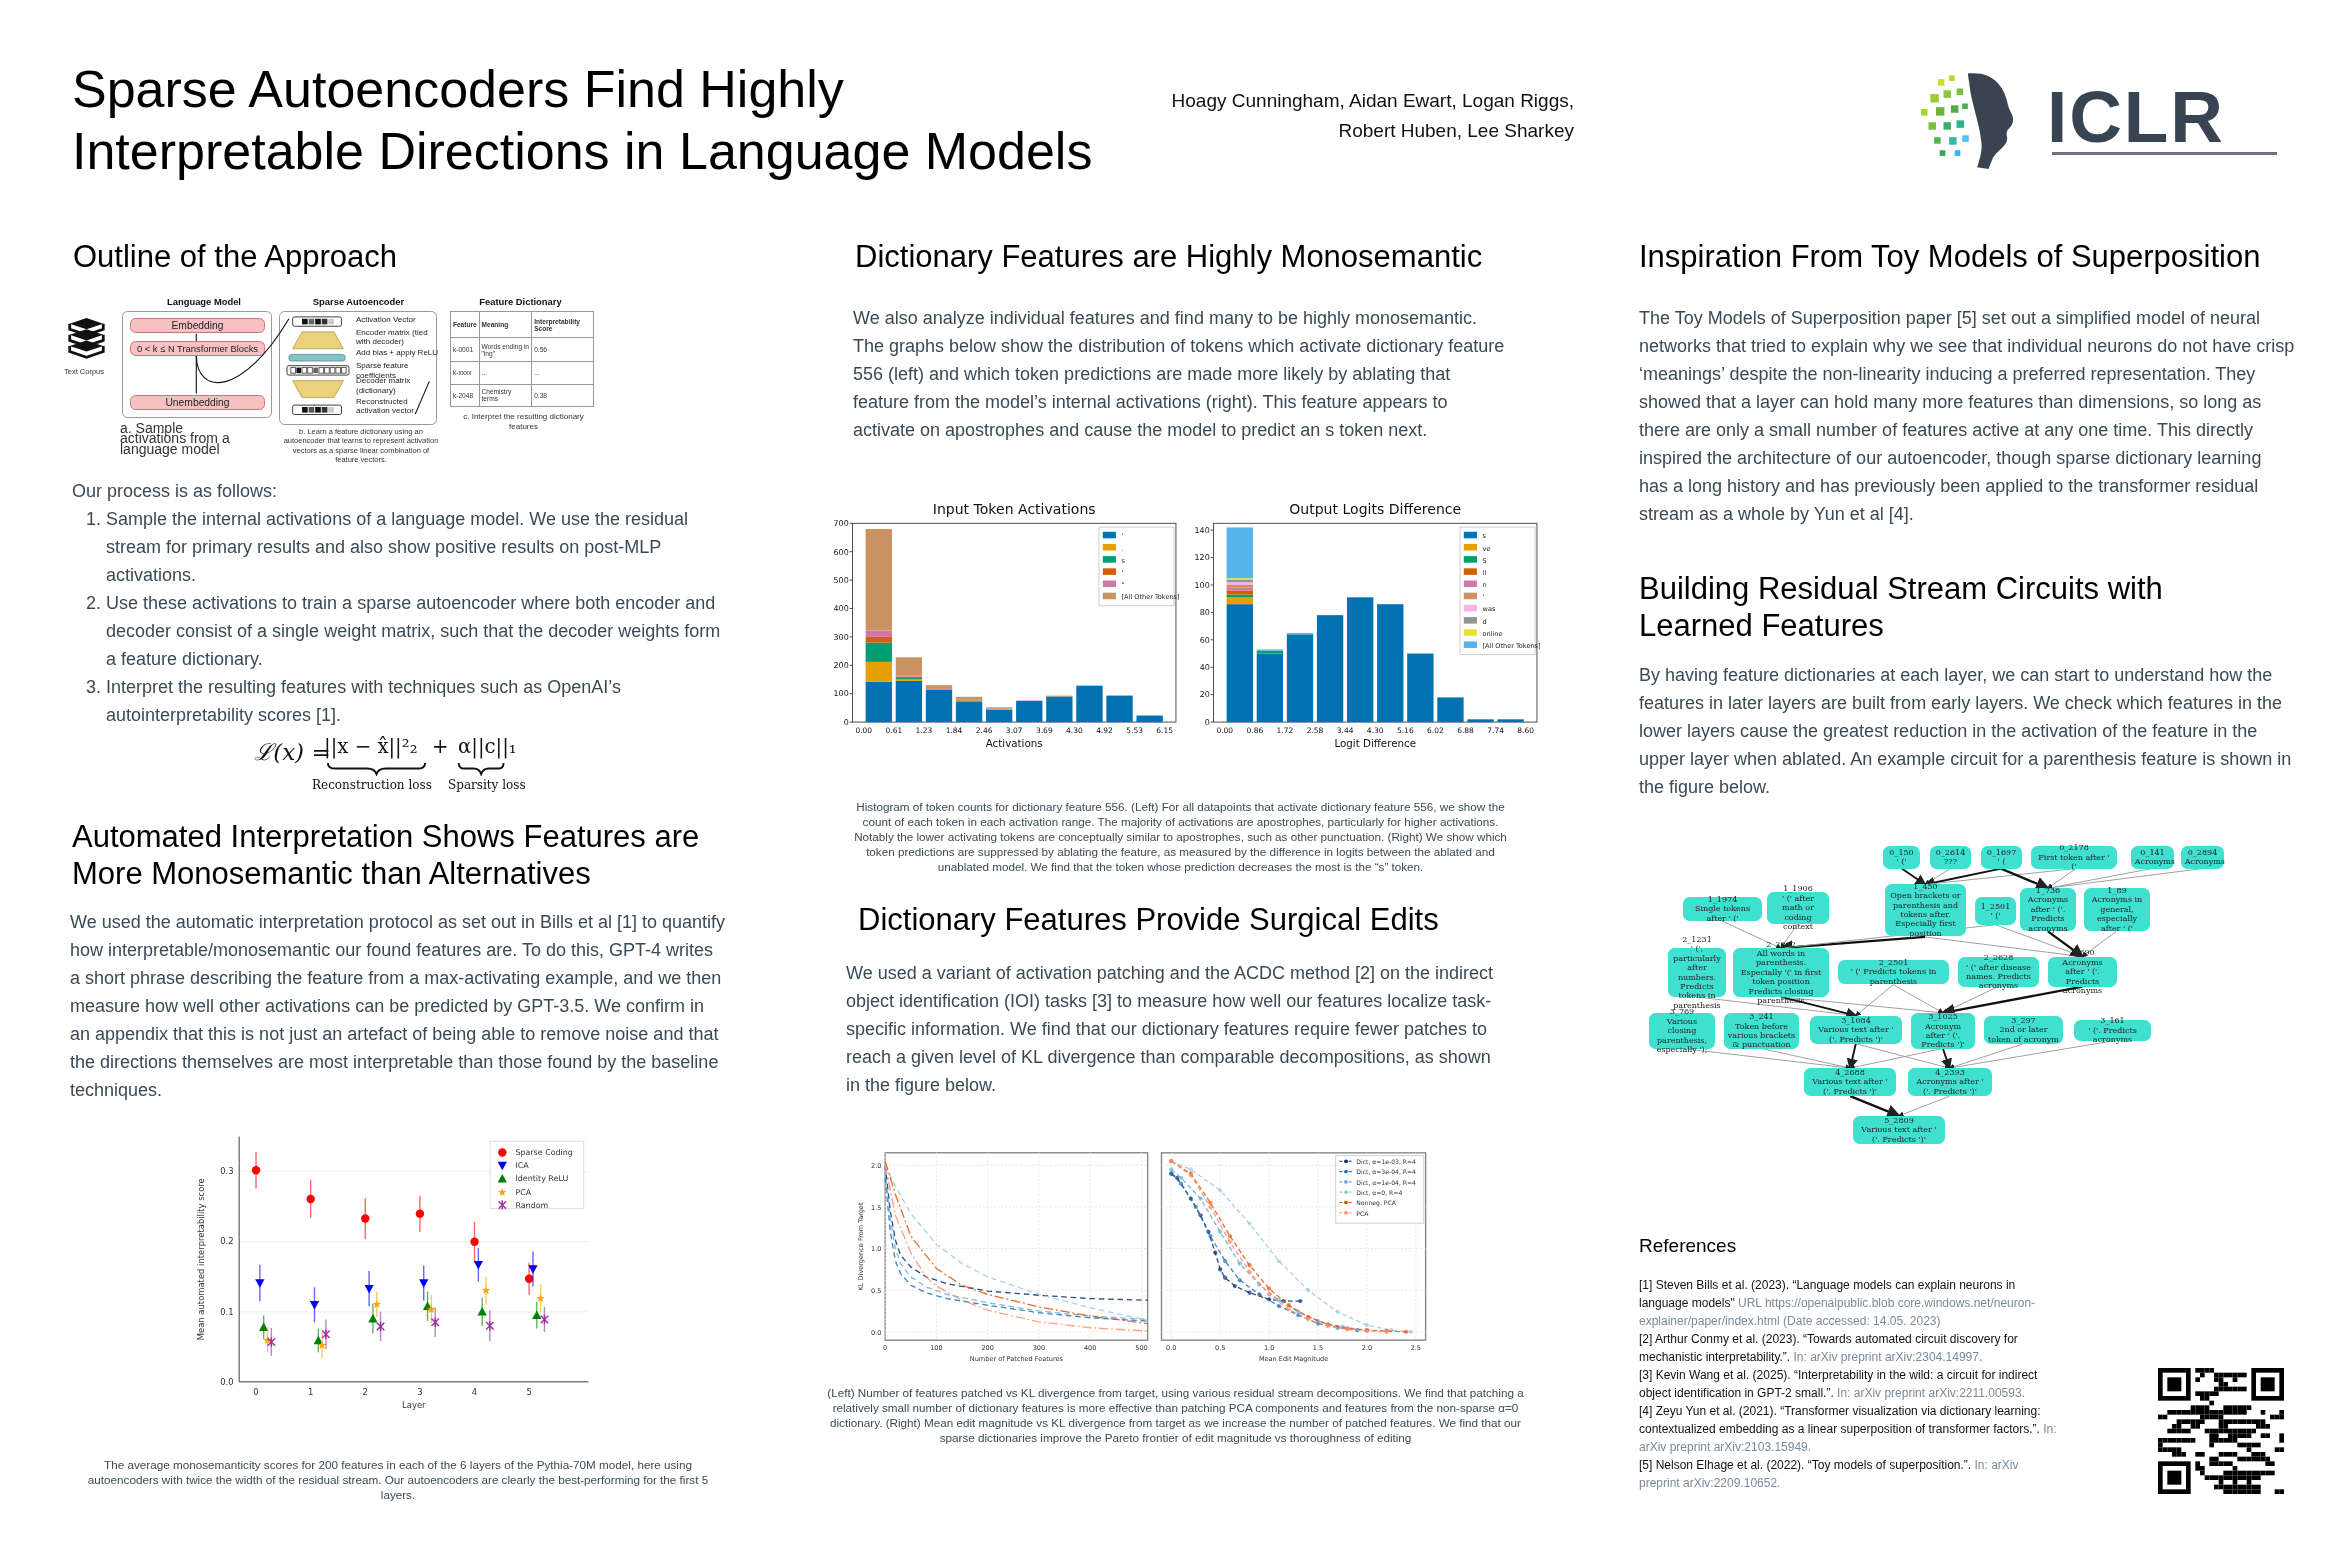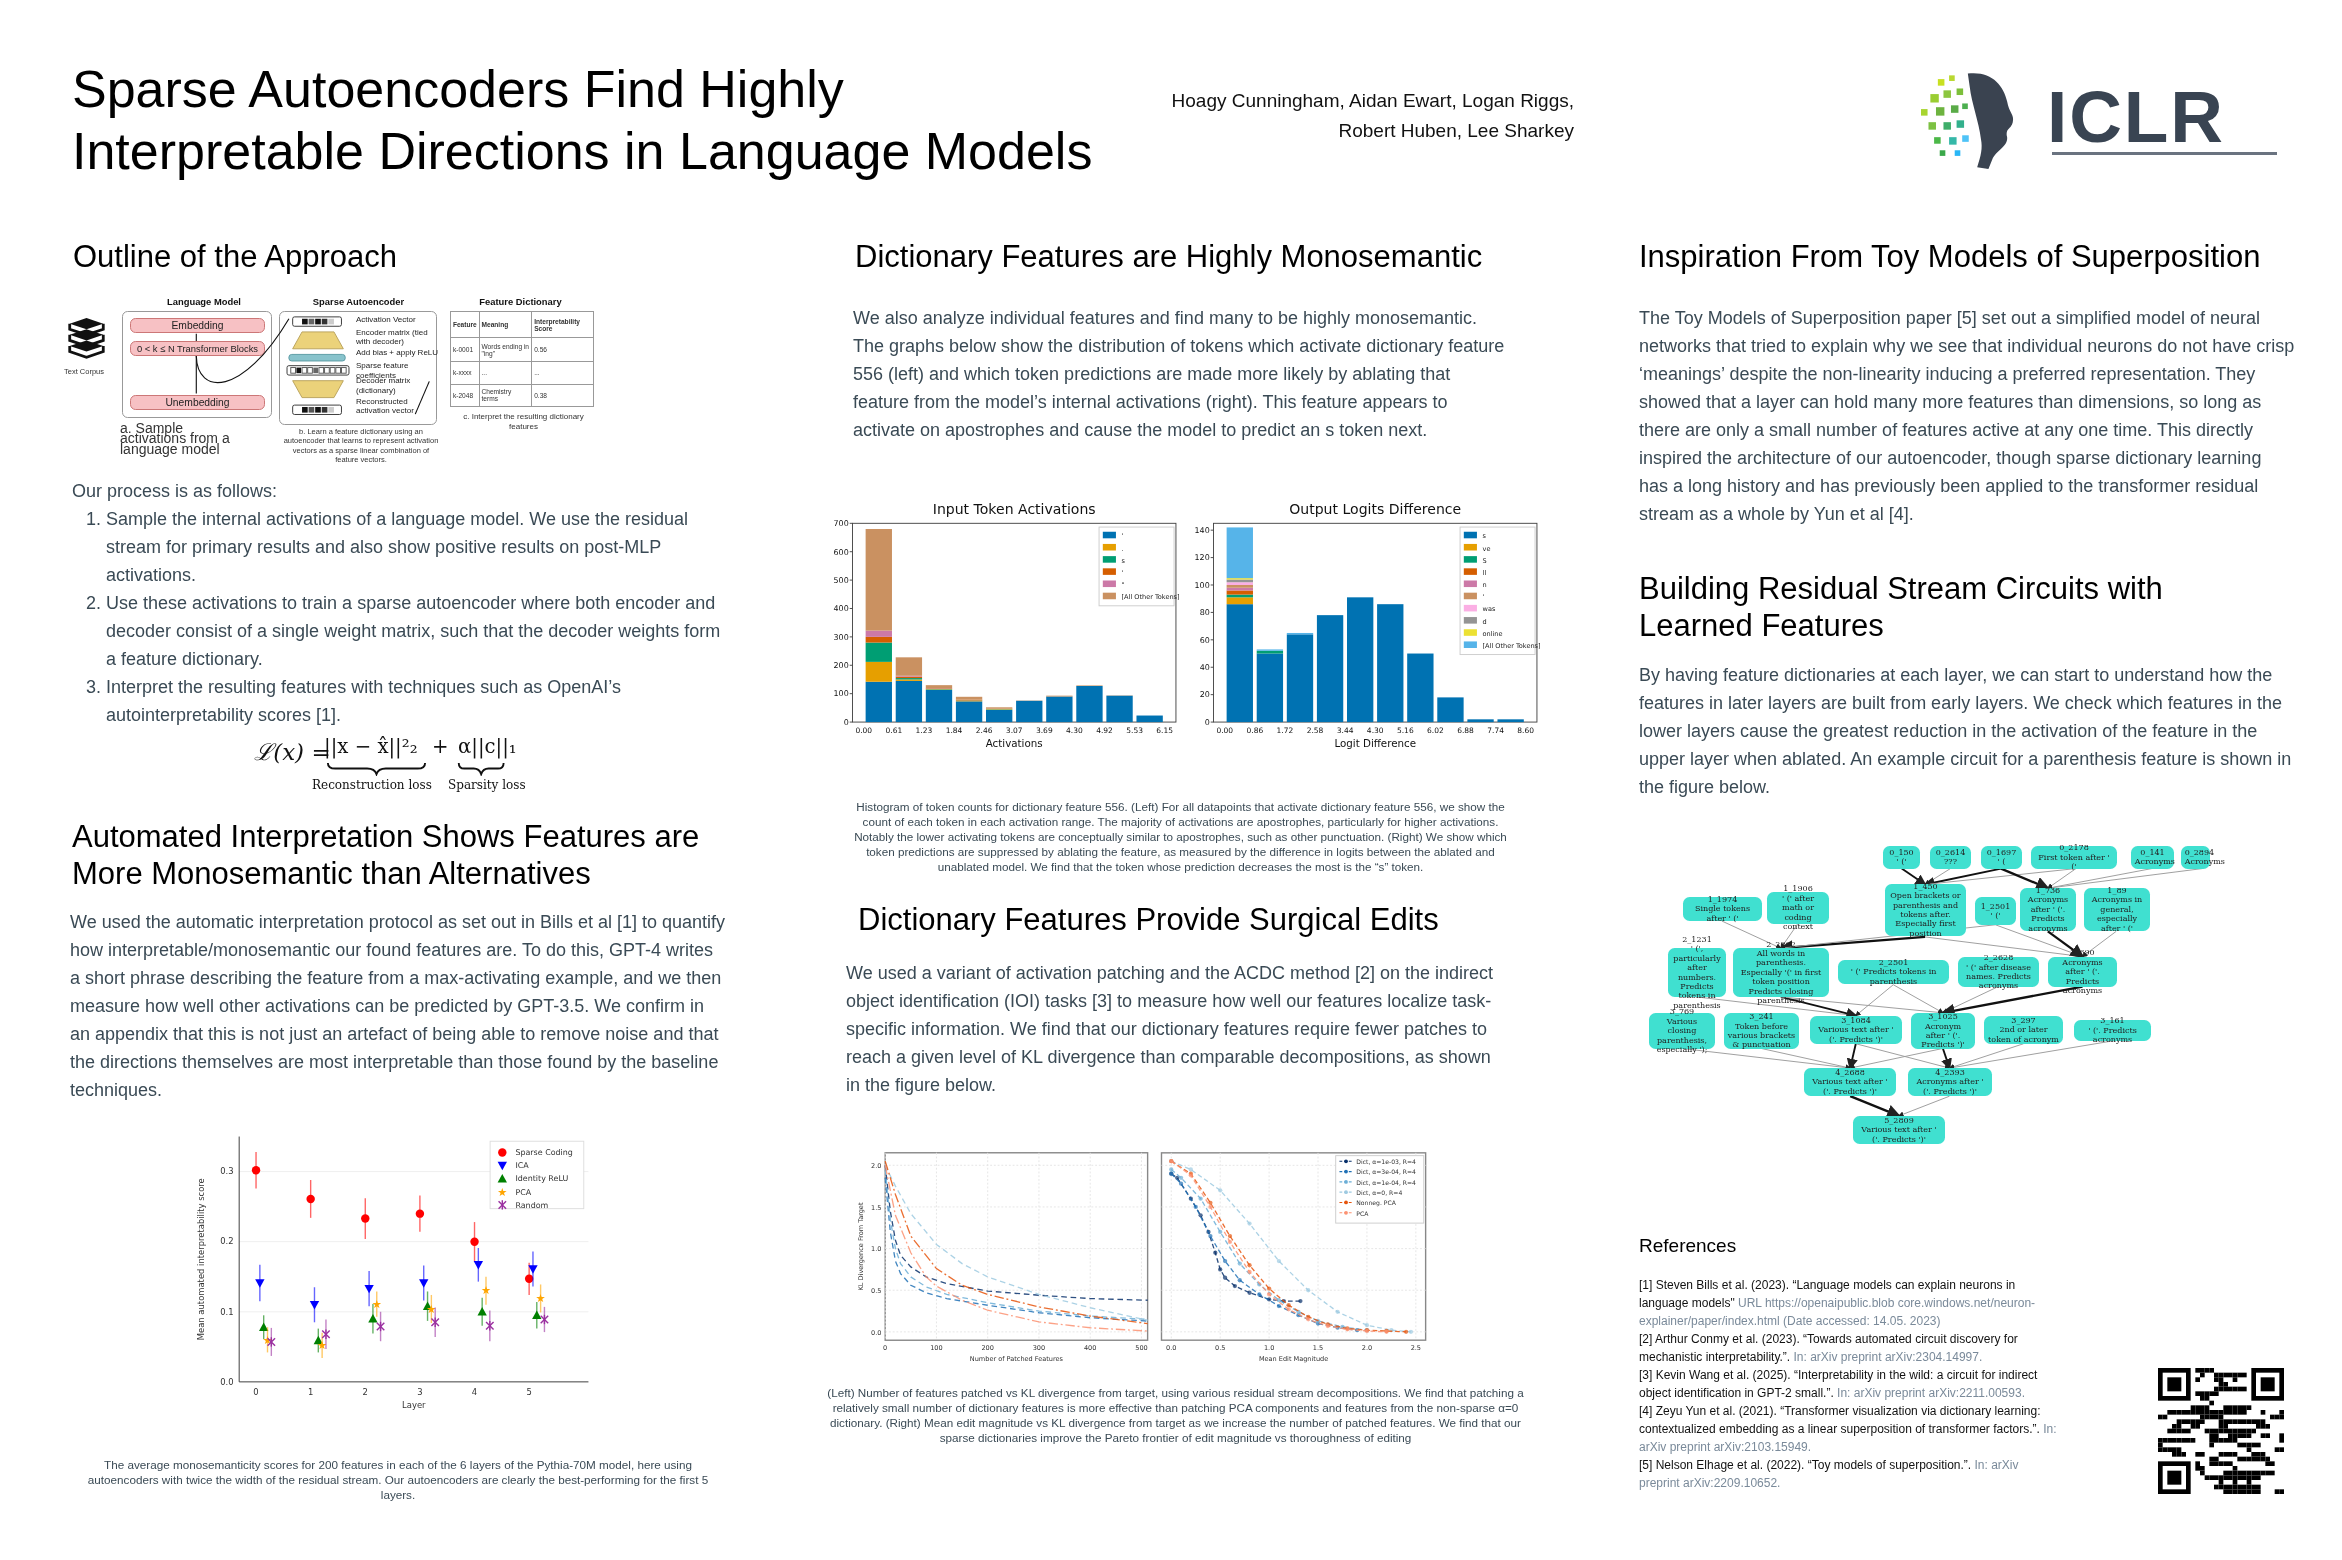--- a/index.html
+++ b/index.html
@@ -722,21 +722,21 @@
         <div>' (</div>
       </div>
       <div class="node" style="left: 2031px; top: 846px; width: 86px; height: 22.5px;">
         <div>0_2178</div>
         <div>First token after ' ('</div>
       </div>
       <div class="node" style="left: 2131px; top: 846px; width: 43px; height: 22.5px;">
         <div>0_141</div>
         <div>Acronyms</div>
       </div>
-      <div class="node" style="left: 2181px; top: 846px; width: 29px; height: 22.5px;">
+      <div class="node" style="left: 2181px; top: 846px; width: 43px; height: 22.5px;">
         <div>0_2894</div>
         <div>Acronyms</div>
       </div>
       <div class="node" style="left: 1683px; top: 897px; width: 79px; height: 24px;">
         <div>1_1974</div>
         <div>Single tokens after ' ('</div>
       </div>
       <div class="node" style="left: 1767px; top: 892px; width: 62px; height: 32px;">
         <div>1_1906</div>
         <div>' (' after math or coding context</div>

